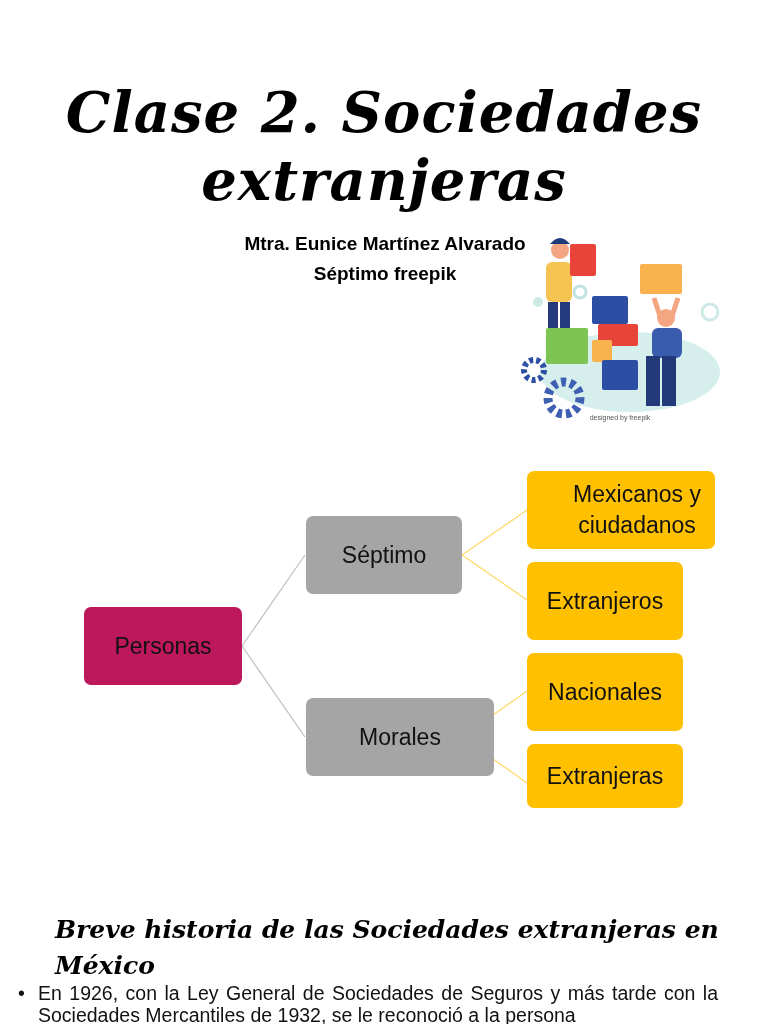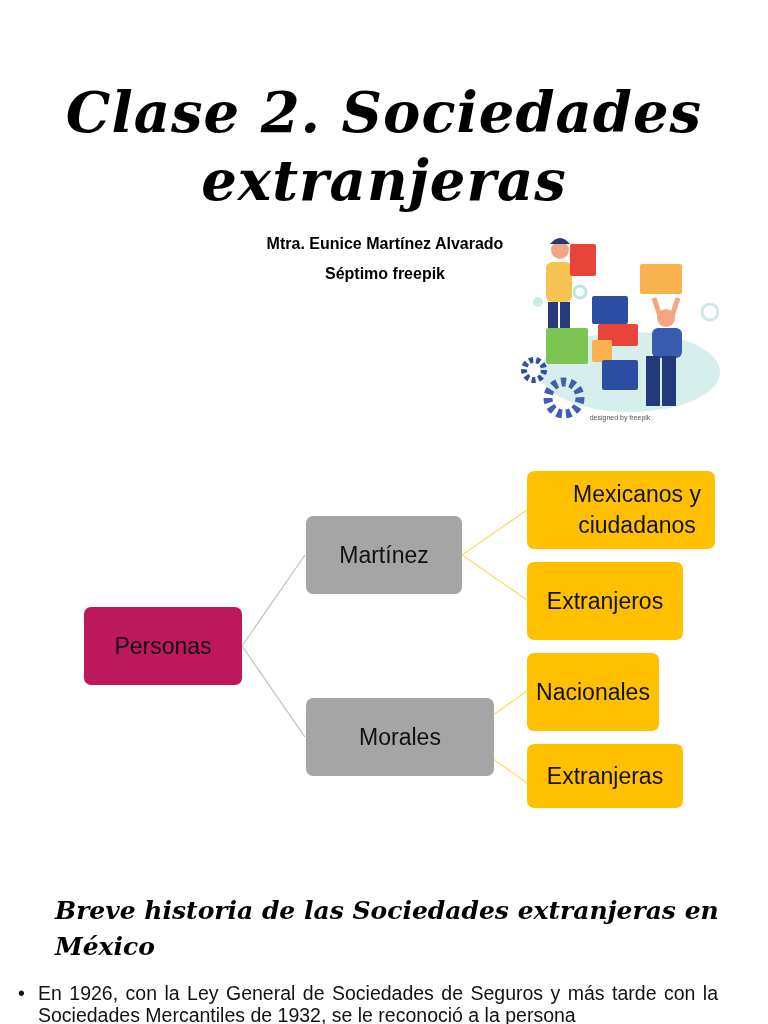--- a/index.html
+++ b/index.html
@@ -1,26 +1,26 @@
 <!DOCTYPE html>
 <html><head>
 <meta charset="utf-8">
 <style>
   html, body { margin:0; padding:0; }
   body { width:768px; height:1024px; overflow:hidden; background:#ffffff; position:relative; font-family:"Liberation Sans", sans-serif; }
   .abs { position:absolute; }
   .title { left:0; width:768px; top:78px; text-align:center; font-family:"DejaVu Serif", serif; font-style:italic; font-weight:bold; font-size:56px; line-height:68px; color:#000; letter-spacing:1px; }
-  .author { left:200px; width:370px; top:229px; text-align:center; font-family:"Liberation Sans", sans-serif; font-weight:bold; font-size:16px; color:#000; line-height:30px; }
+  .author { left:200px; width:370px; top:229px; text-align:center; font-family:"Liberation Sans", sans-serif; font-weight:bold; font-size:19px; color:#000; line-height:30px; }
   .illus { left:520px; top:232px; width:220px; height:200px; }
   .credit { left:560px; top:414px; width:120px; text-align:center; font-size:7px; color:#555; font-family:"Liberation Sans", sans-serif; }
   .box { position:absolute; border-radius:7px; display:flex; align-items:center; justify-content:center; text-align:center; font-family:"Liberation Sans", sans-serif; color:#111; font-size:23px; line-height:31px; }
   .blue { background:#be185d; }
   .gray { background:#a5a5a5; }
   .gold { background:#ffc000; }
-  .subtitle { left:55px; top:893px; width:680px; font-family:"DejaVu Serif", serif; font-style:italic; font-weight:bold; font-size:25px; line-height:36px; color:#000; }
+  .subtitle { left:55px; top:912px; width:680px; font-family:"DejaVu Serif", serif; font-style:italic; font-weight:bold; font-size:25px; line-height:36px; color:#000; }
   .bullet { left:18px; top:982px; width:700px; font-family:"Liberation Sans", sans-serif; font-size:19.5px; line-height:22px; color:#111; }
   .bullet .dot { position:absolute; left:0; top:0; }
   .bullet .txt { display:block; margin-left:20px; text-align:justify; }
 </style>
 </head>
 <body>
 
 <div class="abs title">Clase 2. Sociedades extranjeras</div>
 <div class="abs author">
   <div>Mtra. Eunice Martínez Alvarado</div>
@@ -68,25 +68,25 @@
   <line x1="242" y1="206" x2="305" y2="115" stroke="#bfbfbf" stroke-width="1.2"></line>
   <line x1="242" y1="206" x2="305" y2="297" stroke="#bfbfbf" stroke-width="1.2"></line>
   <line x1="462" y1="115" x2="527" y2="70" stroke="#ffd966" stroke-width="1.2"></line>
   <line x1="462" y1="115" x2="527" y2="160" stroke="#ffd966" stroke-width="1.2"></line>
   <line x1="462" y1="297" x2="527" y2="251" stroke="#ffd966" stroke-width="1.2"></line>
   <line x1="462" y1="297" x2="527" y2="343" stroke="#ffd966" stroke-width="1.2"></line>
 </svg>
 
 <div class="box blue" style="left:84px;top:607px;width:158px;height:78px;">Personas</div>
 
-<div class="box gray" style="left:306px;top:516px;width:156px;height:78px;">Martínez</div>
+<div class="box gray" style="left:306px;top:516px;width:156px;height:78px;">Séptimo</div>
 <div class="box gray" style="left:306px;top:698px;width:188px;height:78px;">Morales</div>
 
 <div class="box gold" style="left:527px;top:471px;width:156px;height:78px;padding-left:32px;">Mexicanos y ciudadanos</div>
 <div class="box gold" style="left:527px;top:562px;width:156px;height:78px;">Extranjeros</div>
-<div class="box gold" style="left:527px;top:653px;width:132px;height:78px;">Nacionales</div>
+<div class="box gold" style="left:527px;top:653px;width:156px;height:78px;">Nacionales</div>
 <div class="box gold" style="left:527px;top:744px;width:156px;height:64px;">Extranjeras</div>
 
 <div class="abs subtitle">Breve historia de las Sociedades extranjeras en México</div>
 <div class="abs bullet">
   <span class="dot">•</span>
   <span class="txt">En 1926, con la Ley General de Sociedades de Seguros y más tarde con la Sociedades Mercantiles de 1932, se le reconoció a la persona</span>
 </div>
 
 </body></html>

